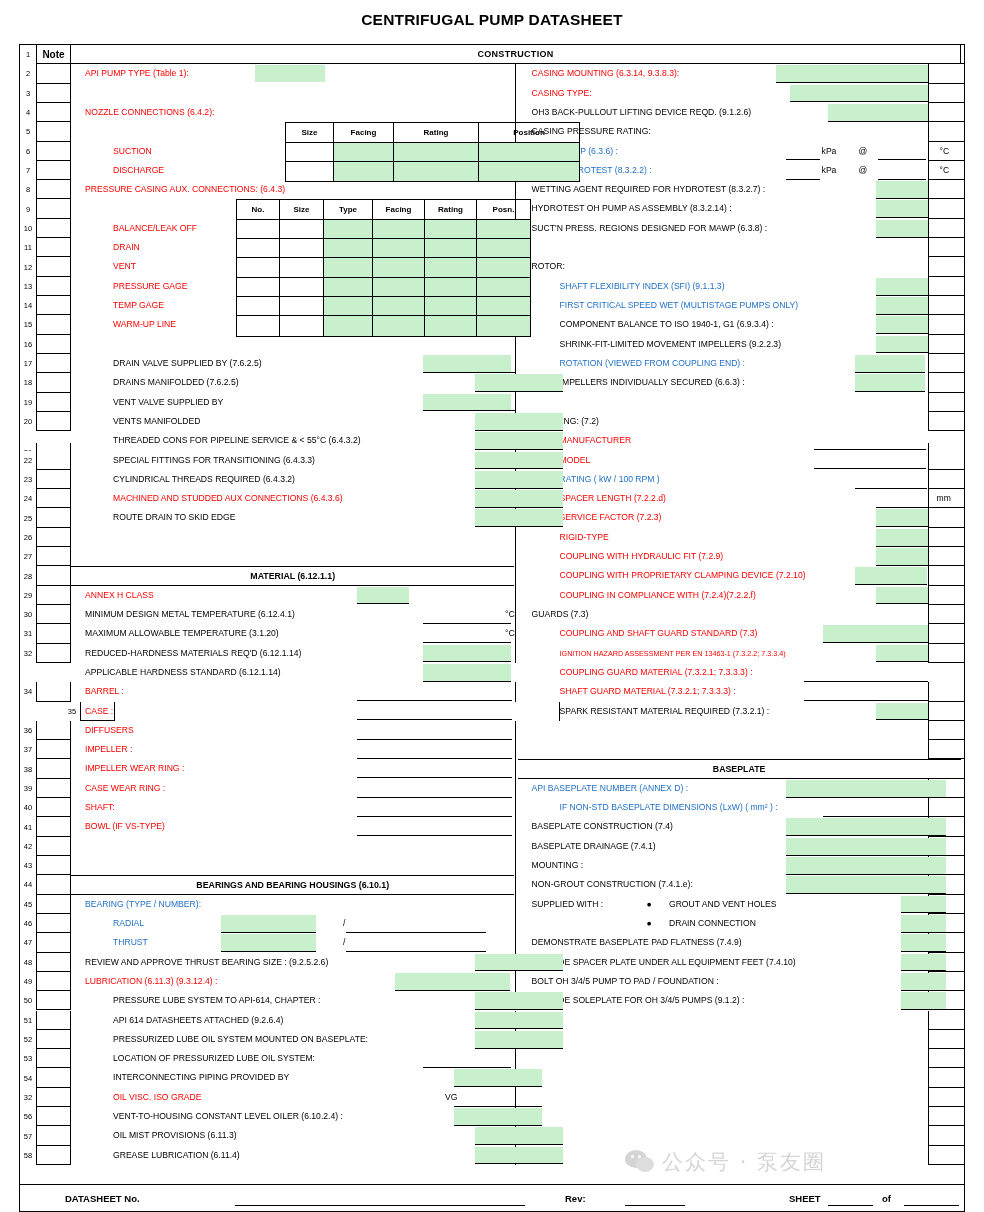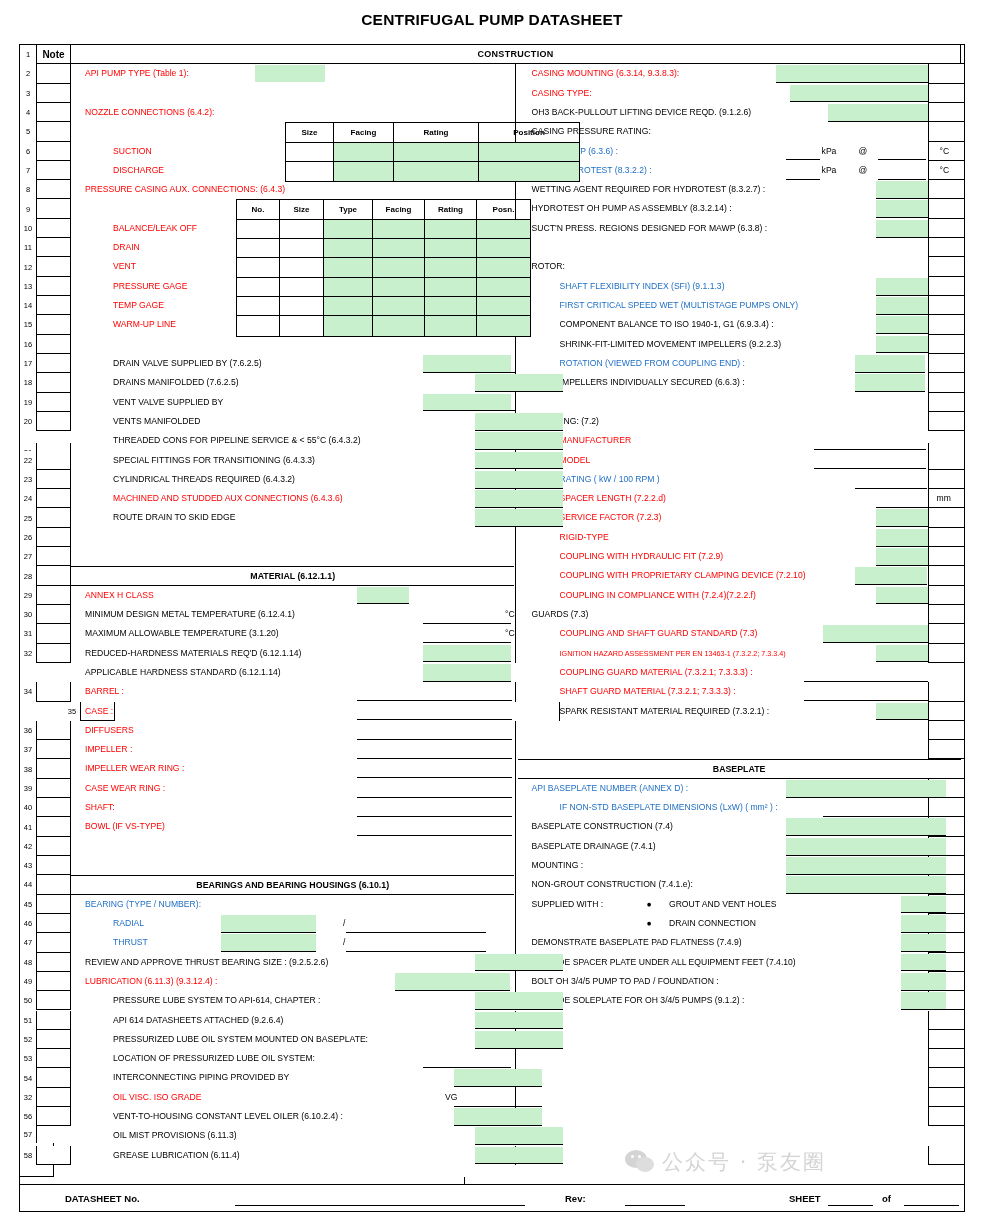--- a/index.html
+++ b/index.html
@@ -546,21 +546,21 @@
           <div class="cell-right"></div>
           <div class="cell-rev"></div>
         </div>
         <div class="row" style="top: 1062.05px;">
           <div class="cell-num">56</div>
           <div class="cell-note"></div>
           <div class="cell-left"></div>
           <div class="cell-right"></div>
           <div class="cell-rev"></div>
         </div>
-        <div class="row" style="top: 1081.36px; flex-direction: column;">
+        <div class="row" style="top: 1081.36px;">
           <div class="cell-num">57</div>
           <div class="cell-note"></div>
           <div class="cell-left"></div>
           <div class="cell-right"></div>
           <div class="cell-rev"></div>
         </div>
         <div class="row" style="top: 1100.67px;">
           <div class="cell-num">58</div>
           <div class="cell-note"></div>
           <div class="cell-left"></div>

